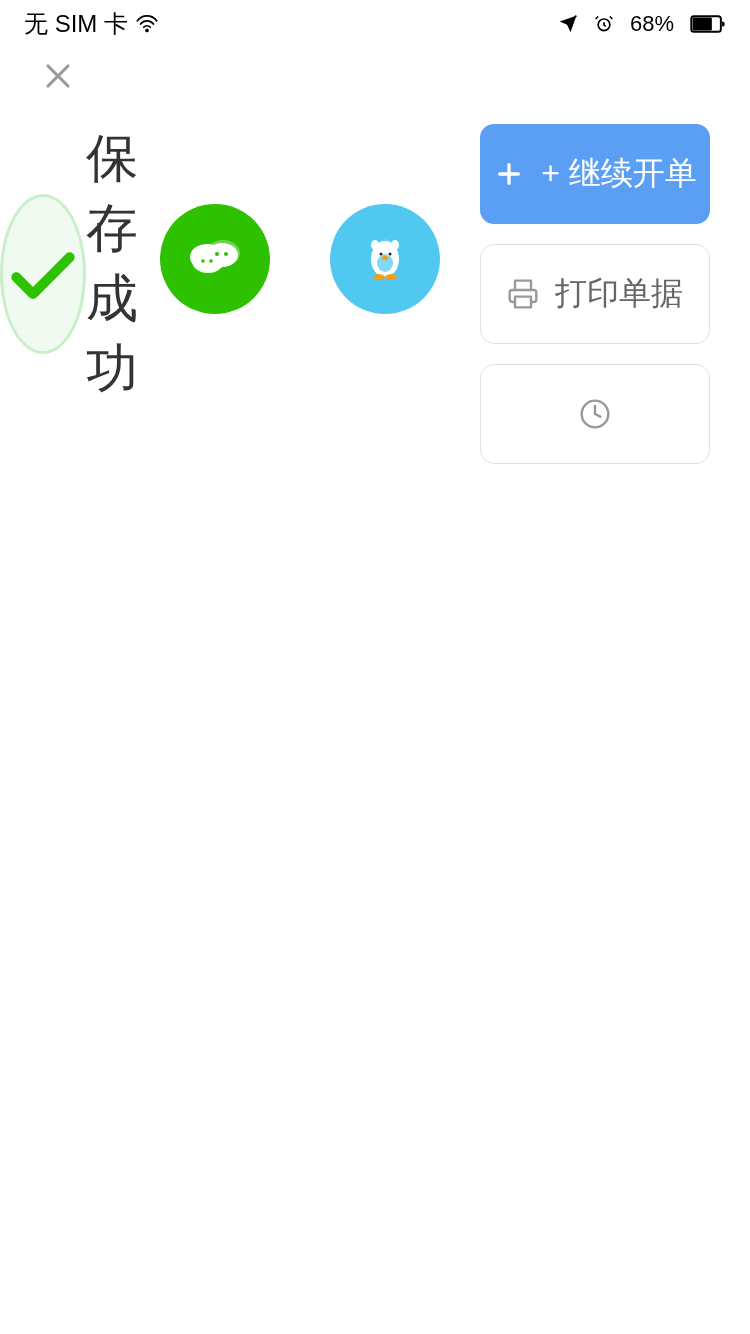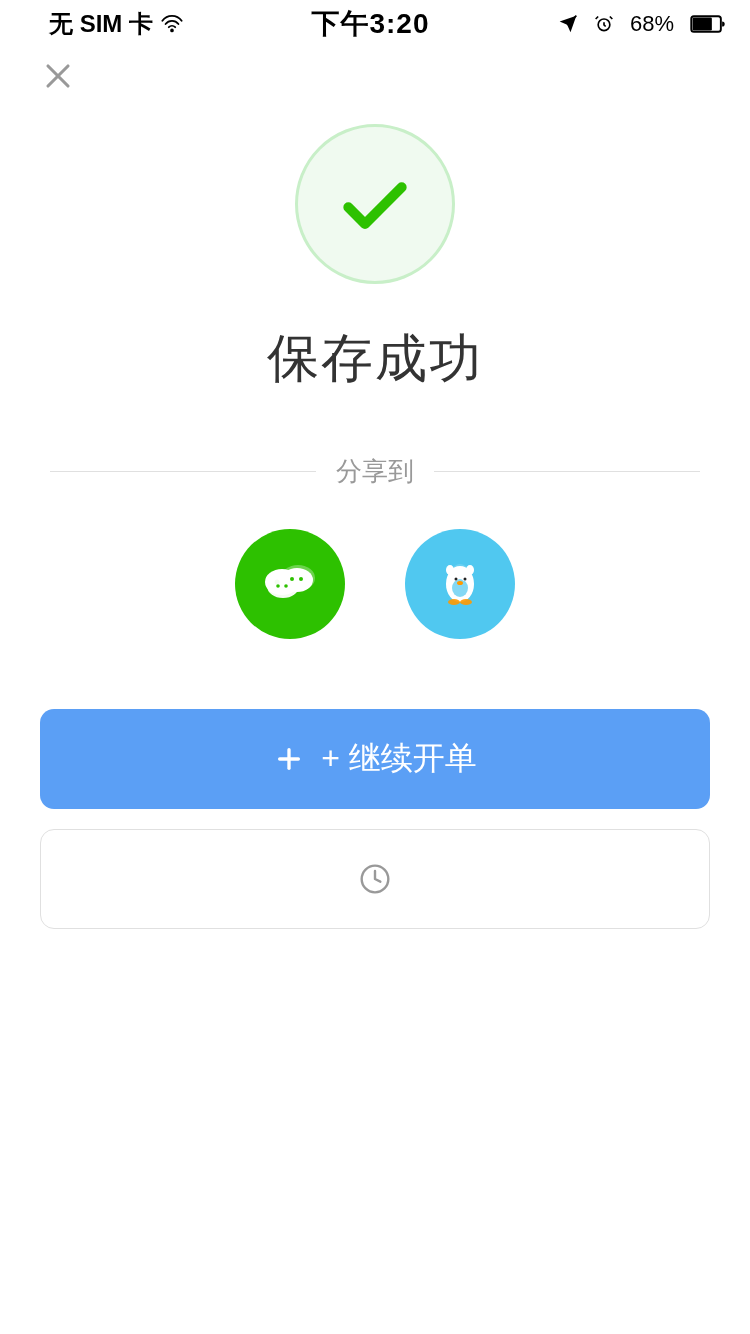--- a/index.html
+++ b/index.html
@@ -19,23 +19,22 @@
       justify-content: space-between;
       padding: 10px 24px 6px 24px;
       height: 44px;
       background: #fff;
     }
     .status-left {
       display: flex;
       align-items: center;
       gap: 8px;
       font-size: 24px;
-      font-weight: 700;
+      font-weight: 400;
       color: #000;
-      margin-left: 25px;
     }
     .status-center {
       font-size: 28px;
       font-weight: 600;
       color: #000;
       letter-spacing: 1px;
     }
     .status-right {
       display: flex;
       align-items: center;
@@ -57,21 +56,20 @@
       cursor: pointer;
     }
     .close-btn svg {
       width: 30px;
       height: 30px;
     }
 
     
     .main-content {
       display: flex;
-      flex-direction: column;
       align-items: center;
       padding-top: 80px;
     }
 
     
     .success-circle {
       width: 160px;
       height: 160px;
       border-radius: 50%;
       background: #f0faf0;
@@ -186,21 +184,20 @@
   <div class="status-left">
     <span>无 SIM 卡</span>
 
     <svg viewBox="0 0 24 24" width="22" height="22" fill="none" stroke="#000" stroke-width="2" stroke-linecap="round" stroke-linejoin="round">
       <path d="M1.5 8.5a13 13 0 0 1 21 0"></path>
       <path d="M5 12a9 9 0 0 1 14 0"></path>
       <path d="M8.5 15.5a5 5 0 0 1 7 0"></path>
       <circle cx="12" cy="19" r="1" fill="#000"></circle>
     </svg>
   </div>
-  <div class="status-center">下午3:20</div>
   <div class="status-right">
 
     <svg viewBox="0 0 24 24" width="20" height="20" fill="none" stroke="#000" stroke-width="2">
       <polyline points="22 2 11 13"></polyline>
       <polygon points="22 2 15 22 11 13 2 9 22 2" fill="#000" stroke="none"></polygon>
     </svg>
 
     <svg viewBox="0 0 24 24" width="20" height="20" fill="none" stroke="#000" stroke-width="2">
       <circle cx="12" cy="13" r="7"></circle>
       <polyline points="12 10 12 13 14 15"></polyline>
@@ -226,25 +223,20 @@
 <div class="main-content">
 
   <div class="success-circle">
     <svg viewBox="0 0 24 24" fill="none">
       <polyline points="4 13 9 18 20 7" stroke="#2dc100" stroke-width="3" stroke-linecap="round" stroke-linejoin="round"></polyline>
     </svg>
   </div>
 
   <div class="success-title">保存成功</div>
 
-  <div class="share-divider">
-    <div class="line"></div>
-    <span class="label">分享到</span>
-    <div class="line"></div>
-  </div>
 
   <div class="share-icons">
 
     <button class="share-icon-btn wechat">
       <svg viewBox="0 0 64 64" fill="white">
 
         <ellipse cx="24" cy="30" rx="17" ry="13"></ellipse>
         <ellipse cx="40" cy="26" rx="17" ry="13" fill="rgba(255,255,255,0.3)"></ellipse>
 
         <circle cx="19" cy="30" r="2.5" fill="#2dc100"></circle>
@@ -293,20 +285,28 @@
   <div class="actions">
 
     <button class="action-btn primary">
       <svg viewBox="0 0 24 24" fill="none" stroke="white" stroke-width="2.5" stroke-linecap="round" width="32" height="32">
         <line x1="12" y1="5" x2="12" y2="19"></line>
         <line x1="5" y1="12" x2="19" y2="12"></line>
       </svg>
       <span>+ 继续开单</span>
     </button>
 
+    <button class="action-btn secondary">
+      <svg viewBox="0 0 24 24" fill="none" stroke="#999" stroke-width="1.8" stroke-linecap="round" stroke-linejoin="round" width="32" height="32">
+        <polyline points="6 9 6 2 18 2 18 9"></polyline>
+        <path d="M6 18H4a2 2 0 0 1-2-2v-5a2 2 0 0 1 2-2h16a2 2 0 0 1 2 2v5a2 2 0 0 1-2 2h-2"></path>
+        <rect x="6" y="14" width="12" height="8"></rect>
+      </svg>
+      <span>打印单据</span>
+    </button>
 
     <button class="action-btn secondary">
       <svg viewBox="0 0 24 24" fill="none" stroke="#999" stroke-width="1.8" stroke-linecap="round" stroke-linejoin="round" width="32" height="32">
         <circle cx="12" cy="12" r="10"></circle>
         <polyline points="12 6 12 12 16 14"></polyline>
       </svg>
     </button>
 
   </div>
 </div>

